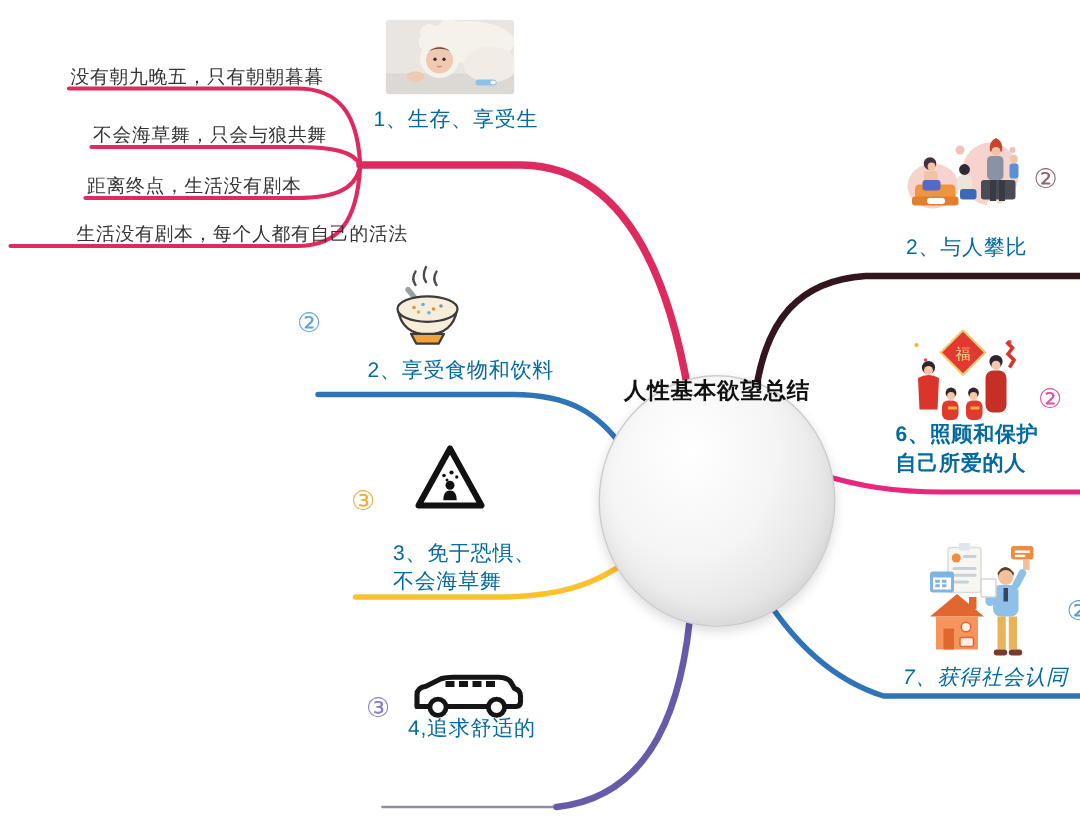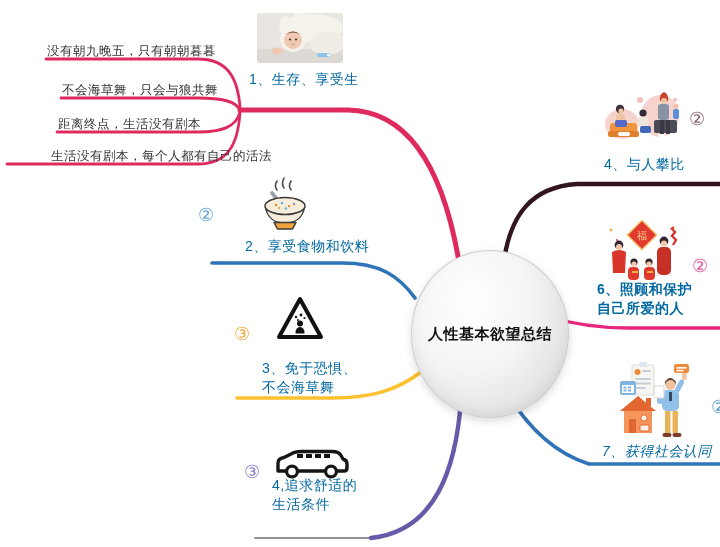--- a/index.html
+++ b/index.html
@@ -13,22 +13,22 @@
     letter-spacing:0.5px;
   }
   .node-label{
     position:absolute;z-index:3;font-size:14px;color:#0369a1;white-space:nowrap;
     letter-spacing:0.5px;line-height:19px;
   }
   .badge{
     position:absolute;z-index:3;font-size:18px;line-height:18px;white-space:nowrap;
   }
   .center-topic{
-    position:absolute;left:411px;top:250px;width:156px;height:166px;border-radius:50%;
-    z-index:2;display:flex;align-items:center;justify-content:center;
+    position:absolute;left:399px;top:250px;width:156px;height:166px;border-radius:50%;
+    z-index:2;display:flex;align-items:flex-start;justify-content:center;
     background:radial-gradient(ellipse at 38% 30%, #ffffff 0%, #f5f5f5 42%, #e4e4e4 72%, #d2d2d2 100%);
     border:1px solid #cccccc;
     box-shadow:0 3px 8px rgba(0,0,0,0.14), inset 0 -5px 12px rgba(0,0,0,0.05);
   }
   .center-topic span{font-size:15px;font-weight:bold;color:#111;letter-spacing:0.5px;}
   .photo{
     position:absolute;z-index:3;border-radius:3px;overflow:hidden;
   }
   .icon-wrap{position:absolute;z-index:3;}
 </style>
@@ -130,21 +130,20 @@
       <rect x="27" y="10" width="6" height="4" fill="#151515"></rect>
       <rect x="36" y="10" width="6" height="4" fill="#151515"></rect>
       <rect x="45" y="10" width="6" height="4" fill="#151515"></rect>
       <rect x="54" y="10" width="6" height="4" fill="#151515"></rect>
       <circle cx="22" cy="27.5" r="5.4" fill="#ffffff" stroke="#151515" stroke-width="3.2"></circle>
       <circle cx="61" cy="27.5" r="5.4" fill="#ffffff" stroke="#151515" stroke-width="3.2"></circle>
     </svg>
   </div>
   <div class="node-label" style="left:272px;top:476px;">
     <div>4,追求舒适的</div>
-    <div>生活条件</div>
   </div>
 
   <div class="icon-wrap" style="left:602px;top:88px;">
     <svg width="80" height="60" viewBox="0 0 80 60">
       <ellipse cx="20" cy="36" rx="17" ry="15" fill="#f7d3cd"></ellipse>
       <ellipse cx="58" cy="28" rx="19" ry="21" fill="#f7d3cd"></ellipse>
       <circle cx="38" cy="12" r="3" fill="#f3c1ba"></circle>
       <circle cx="73" cy="12" r="2" fill="#f3c1ba"></circle>
       <rect x="52" y="32" width="23" height="13" rx="2" fill="#4b4b55"></rect>
       <rect x="8" y="35" width="27" height="10" rx="3" fill="#f0943e"></rect>
@@ -162,21 +161,21 @@
       <circle cx="62" cy="13" r="3" fill="#f2c4a6"></circle>
       <rect x="56" y="16" width="11" height="16" rx="3" fill="#8a93a5"></rect>
       <rect x="58" y="32" width="4" height="14" fill="#3a3a44"></rect>
       <rect x="64" y="32" width="4" height="14" fill="#3a3a44"></rect>
       <rect x="56" y="46" width="7" height="3" rx="1.5" fill="#ffffff"></rect>
       <circle cx="74" cy="18" r="2.6" fill="#f2c4a6"></circle>
       <rect x="71" y="21" width="6" height="10" rx="2" fill="#5b8fd8"></rect>
     </svg>
   </div>
   <span class="badge" style="left: 689px; top: 110px; color: rgb(141, 102, 111);">②</span>
-  <div class="node-label" style="left:604px;top:155px;">4、与人攀比</div>
+  <div class="node-label" style="left:604px;top:155px;">2、与人攀比</div>
 
   <div class="icon-wrap" style="left:603px;top:220px;">
     <svg width="78" height="68" viewBox="0 0 78 68">
       <g transform="translate(39,15) rotate(45)">
         <rect x="-10.5" y="-10.5" width="21" height="21" fill="#e23a30" stroke="#f4c873" stroke-width="1.4"></rect>
       </g>
       <text x="39" y="19" font-size="10" fill="#f6d98a" text-anchor="middle">福</text>
       <circle cx="8" cy="10" r="1.4" fill="#f2b03c"></circle>
       <circle cx="70" cy="8" r="1.4" fill="#e8473a"></circle>
       <circle cx="14" cy="20" r="1.1" fill="#e8473a"></circle>

